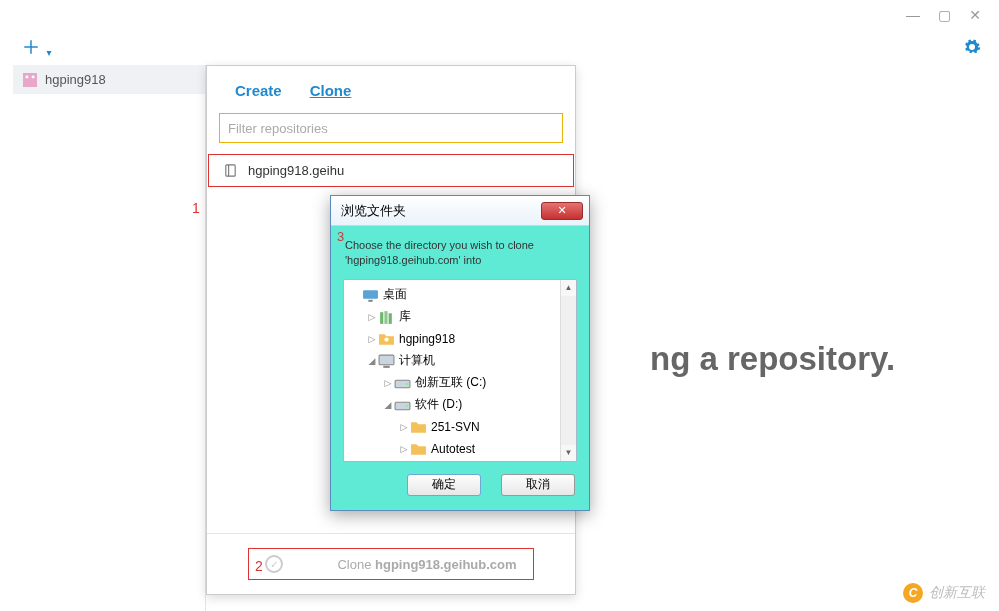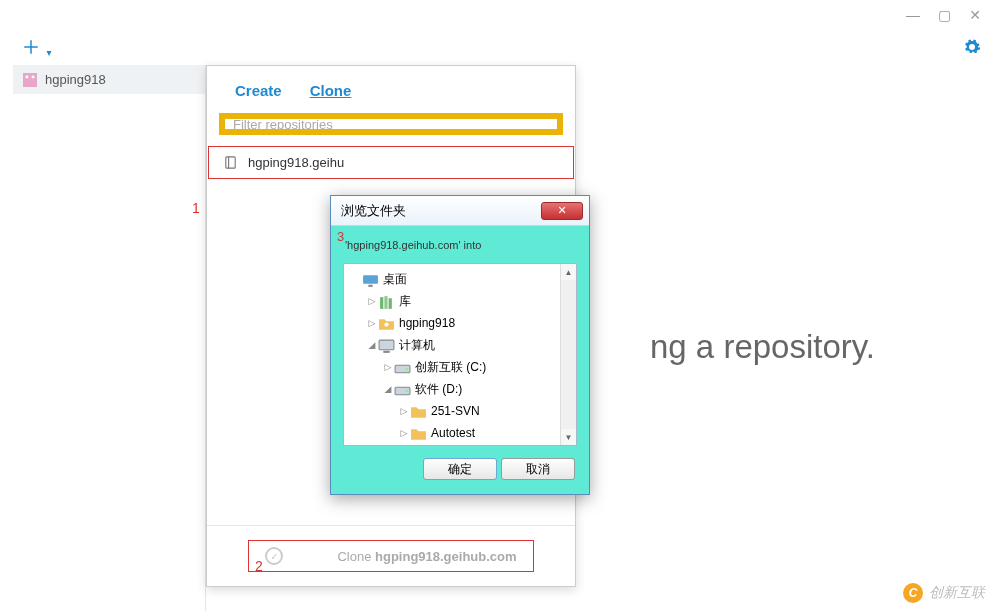--- a/index.html
+++ b/index.html
@@ -17,51 +17,51 @@
 .sidebar { position: absolute; top: 65px; left: 13px; width: 193px; border-right: 1px solid #e5e5e5; bottom: 0; }
 .side-item { display: flex; align-items: center; gap: 8px; padding: 7px 10px; font-size: 13px; color: #555; cursor: pointer; }
 .side-item.sel { background: #eef2f5; }
 .side-ic { width: 14px; height: 14px; display: inline-block; }
 
 .panel { position: absolute; left: 206px; top: 65px; width: 370px; background: #fff; border: 1px solid #ccc; box-shadow: 0 3px 10px rgba(0,0,0,0.15); }
 .tabs { display: flex; gap: 28px; padding: 16px 0 14px 28px; align-items: center; }
 .tab { font-size: 15px; font-weight: 600; color: #1f8ad0; cursor: pointer; }
 .tab.active { text-decoration: underline; }
 .filter-wrap { padding: 0 12px 10px 12px; }
-.filter-input { width: 100%; height: 22px; border: 6px solid #eab308; padding: 0 8px; font-size: 13px; color: #333; outline: none; }
+.filter-input { width: 100%; height: 30px; border: 1px solid #eab308; padding: 0 8px; font-size: 13px; color: #333; outline: none; }
 .filter-input::placeholder { color: #aaa; }
 .repo-list { }
 .repo-row { display: flex; align-items: center; gap: 10px; padding: 8px 14px; font-size: 13px; color: #333; cursor: pointer; }
 .repo-row.hl { border: 1px solid #d33; margin: 1px; }
 .row-ic { width: 15px; height: 15px; display: inline-block; color: #777; }
 .panel-spacer { height: 345px; }
 .clone-bar { border-top: 1px solid #e5e5e5; padding: 14px; display: flex; align-items: center; justify-content: center; gap: 8px; }
 .clone-hl { border: 1px solid #d33; padding: 6px 16px; display: inline-flex; align-items: center; gap: 10px; }
 .check-ic { width: 18px; height: 18px; border: 2px solid #ccc; border-radius: 50%; display: inline-flex; align-items: center; justify-content: center; color: #ccc; font-size: 10px; }
 .clone-text { font-size: 13px; color: #aaa; margin-left: 44px; }
 .clone-text b { font-weight: 600; }
 
 .annot { position: absolute; color: #d33; font-size: 14px; font-weight: 400; }
 
-.bg-text { position: absolute; left: 650px; top: 328px; font-size: 33px; color: #666; font-weight: 400; }
+.bg-text { position: absolute; left: 650px; top: 340px; font-size: 33px; color: #666; font-weight: 700; }
 
 .dialog { position: absolute; left: 330px; top: 195px; width: 260px; background: #5eead4; border: 1px solid #5b8bb8; box-shadow: 0 4px 16px rgba(0,0,0,0.35); }
 .dlg-title { height: 30px; background: linear-gradient(#fff,#eaf2fb); display: flex; align-items: center; justify-content: space-between; padding: 0 6px 0 10px; font-size: 13px; border-bottom: 1px solid #c9d6e6; }
 .dlg-close { width: 42px; height: 18px; background: linear-gradient(#e57373,#c53030); border: 1px solid #9b2c2c; border-radius: 3px; display: inline-flex; align-items: center; justify-content: center; color: #fff; font-size: 11px; cursor: pointer; }
 .dlg-instr { padding: 12px 14px 10px 14px; font-size: 11px; font-family: "Courier New", monospace; color: #333; line-height: 1.4; position: relative; }
 .dlg-instr .n3 { position: absolute; left: 6px; top: 2px; color: #d33; font-family: Arial; font-size: 13px; }
 .tree-box { margin: 0 12px 12px 12px; border: 1px solid #a9b8c9; background: #fff; height: 183px; overflow: hidden; position: relative; }
 .tree { padding: 4px 0; font-size: 12px; }
 .tree-row { display: flex; align-items: center; height: 22px; cursor: pointer; }
 .tw { width: 12px; display: inline-flex; justify-content: center; color: #888; font-size: 9px; }
 .pad { display: inline-block; }
 .fic { width: 17px; height: 15px; display: inline-block; margin-right: 4px; }
 .tree-sb { position: absolute; right: 0; top: 0; bottom: 0; width: 16px; background: #f0f0f0; border-left: 1px solid #ddd; }
 .sb-btn { height: 16px; display: flex; align-items: center; justify-content: center; font-size: 8px; background: #f7f7f7; color: #666; cursor: pointer; }
-.dlg-btns { display: flex; justify-content: flex-end; gap: 4px; padding: 0 14px 14px 0; }
+.dlg-btns { display: flex; justify-content: flex-end; gap: 20px; padding: 0 14px 14px 0; }
 .wbtn { min-width: 74px; height: 22px; font-size: 12px; background: linear-gradient(#fefefe,#e7e7e7); border: 1px solid #999; border-radius: 3px; cursor: pointer; }
 .wbtn.primary { border: 1px solid #6fa7d6; }
 
 .brand { position: absolute; right: 14px; bottom: 8px; display: flex; align-items: center; gap: 6px; font-size: 14px; color: #bbb; font-style: italic; }
 .brand-ic { width: 20px; height: 20px; background: #f5a623; border-radius: 50%; display: inline-flex; align-items: center; justify-content: center; color: #fff; font-weight: bold; font-size: 12px; }
 
 
 .folder { fill: #f2c15a; }
 </style>
 </head>
@@ -141,20 +141,21 @@
 
 <div class="dialog">
   <div class="dlg-title">
     <span>浏览文件夹</span>
     <span class="dlg-close">
       <span>✕</span>
     </span>
   </div>
   <div class="dlg-instr">
     <span class="n3">3</span>
+    <div>Choose the directory you wish to clone</div>
     <div>'hgping918.geihub.com' into</div>
   </div>
   <div class="tree-box">
     <div class="tree" id="tree-root">
         <div class="tree-row">
           <span class="pad" style="width: 6px;"></span>
           <span class="tw"></span>
           <span class="fic"><svg viewBox="0 0 16 16">
               <rect x="1" y="3" width="14" height="8" rx="1" fill="#5aa3d6"></rect>
               <rect x="6" y="12" width="4" height="2" fill="#888"></rect>

